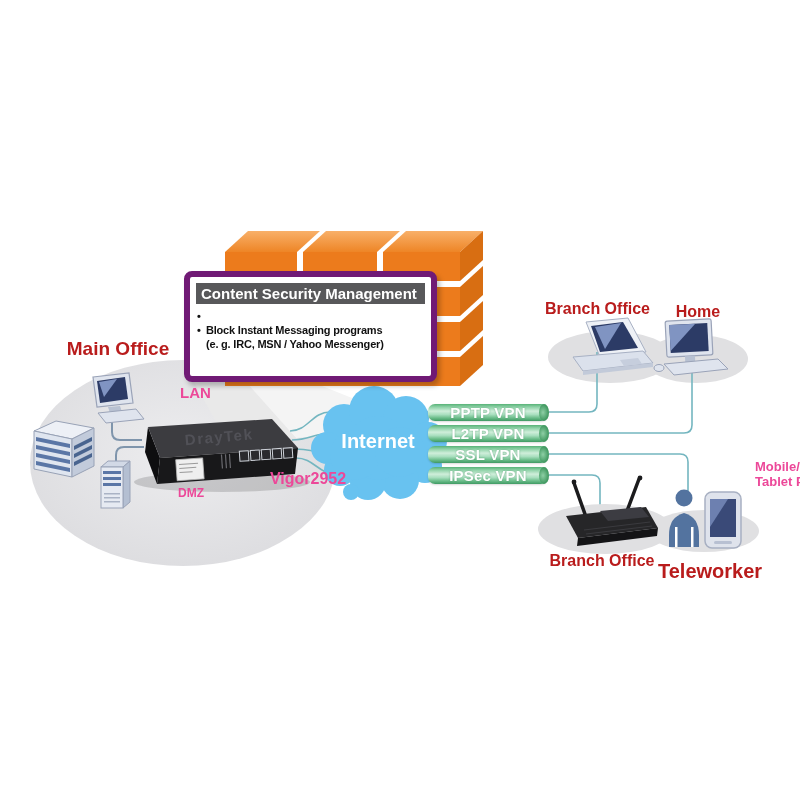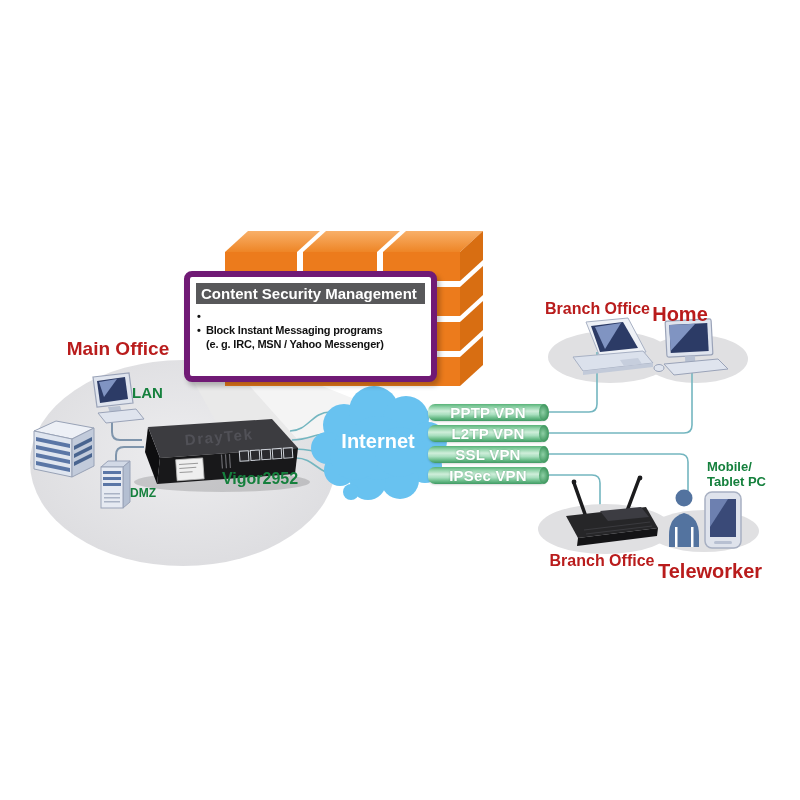--- a/index.html
+++ b/index.html
@@ -2,21 +2,21 @@
 <html><head>
 <meta charset="utf-8">
 <style>
   html,body{margin:0;padding:0;background:#fff;}
   #canvas{position:relative;width:800px;height:800px;background:#fff;overflow:hidden;
           font-family:"Liberation Sans",sans-serif;}
   #diagram-svg{position:absolute;left:0;top:0;}
   .abs{position:absolute;}
   .lbl{font-weight:bold;white-space:nowrap;}
   .cyan{color:#b91c1c;text-align:center;}
-  .dark{color:#15803d;}
+  .dark{color:#ec4899;padding-left:48px;}
   
   .csm-box{position:absolute;left:184px;top:271px;width:253px;height:111px;background:#fff;
            border:6px solid #701a75;border-radius:8px;box-shadow:3px 4px 5px rgba(0,0,0,0.25);
            box-sizing:border-box;}
   .csm-title{margin:6px 6px 4px 6px;height:21px;line-height:21px;background:#58585A;color:#fff;
              font-weight:bold;font-size:15px;padding-left:5px;white-space:nowrap;overflow:hidden;}
   .csm-bullets{padding:1px 5px 0 7px;}
   .bullet{display:flex;font-weight:bold;font-size:11px;letter-spacing:-0.2px;color:#111;line-height:14px;}
   .bullet .dot{width:9px;flex:none;}
   .bullet .btxt span{display:block;}
@@ -247,21 +247,21 @@
     <span class="cap"></span>
     <span class="tlbl">IPSec VPN</span>
   </div>
 
   <div class="abs lbl cyan" style="left:60px;top:338px;width:116px;font-size:19px">Main Office</div>
   <div class="abs lbl dark" style="left:132px;top:384px;font-size:15px">LAN</div>
   <div class="abs lbl dark" style="left:130px;top:486px;font-size:12px">DMZ</div>
   <div class="abs lbl dark" style="left:205px;top:470px;width:110px;text-align:center;font-size:16px">Vigor2952</div>
   <div class="abs lbl" style="left:323px;top:430px;width:110px;text-align:center;font-size:20px;color:#fff">Internet</div>
   <div class="abs lbl cyan" style="left:545px;top:300px;width:105px;font-size:16px">Branch Office</div>
-  <div class="abs lbl cyan" style="left:640px;top:303px;width:80px;font-size:20px">Home</div>
+  <div class="abs lbl cyan" style="left:658px;top:303px;width:80px;font-size:16px">Home</div>
   <div class="abs lbl dark" style="left:707px;top:459px;font-size:13px;line-height:15px">
     <span style="display:block">Mobile/</span>
     <span style="display:block">Tablet PC</span>
   </div>
   <div class="abs lbl cyan" style="left:548px;top:552px;width:108px;font-size:16px">Branch Office</div>
   <div class="abs lbl cyan" style="left:658px;top:560px;width:96px;font-size:20px">Teleworker</div>
 
 </div>
 
 </body></html>

